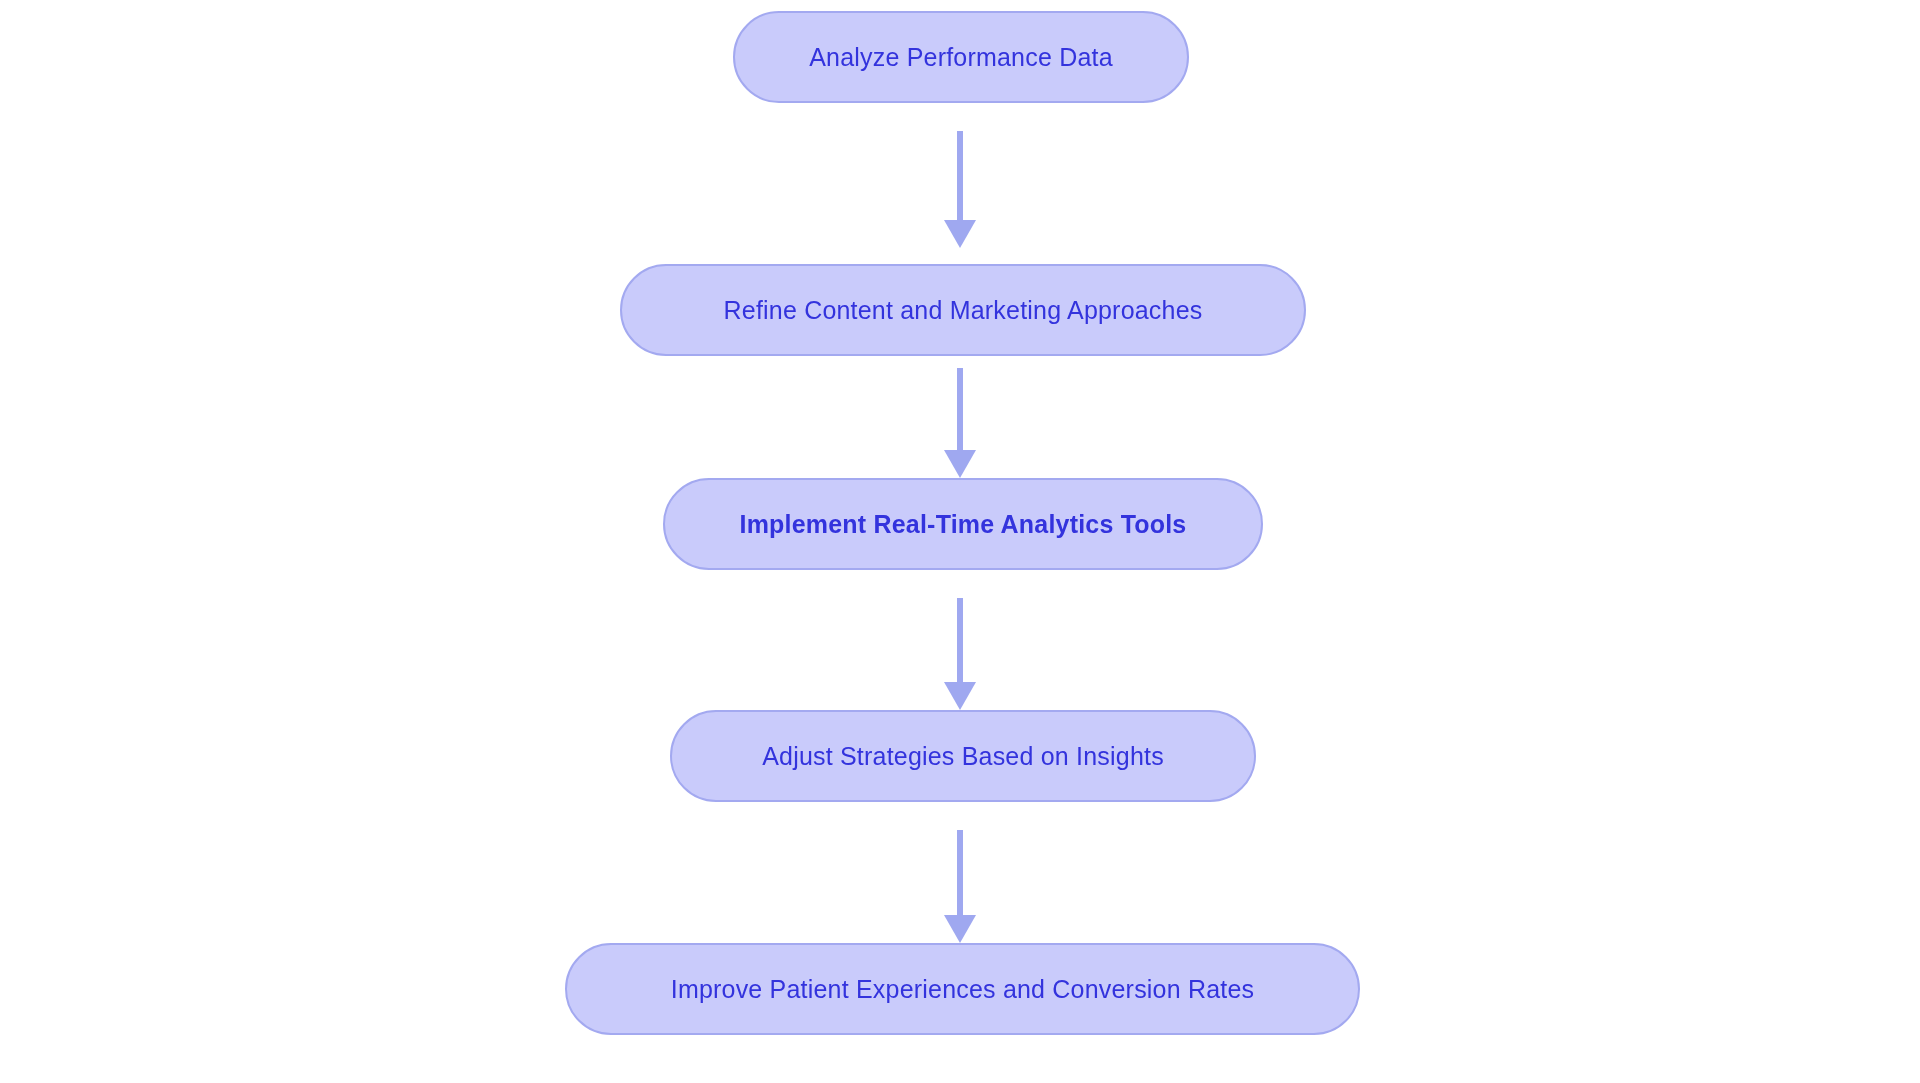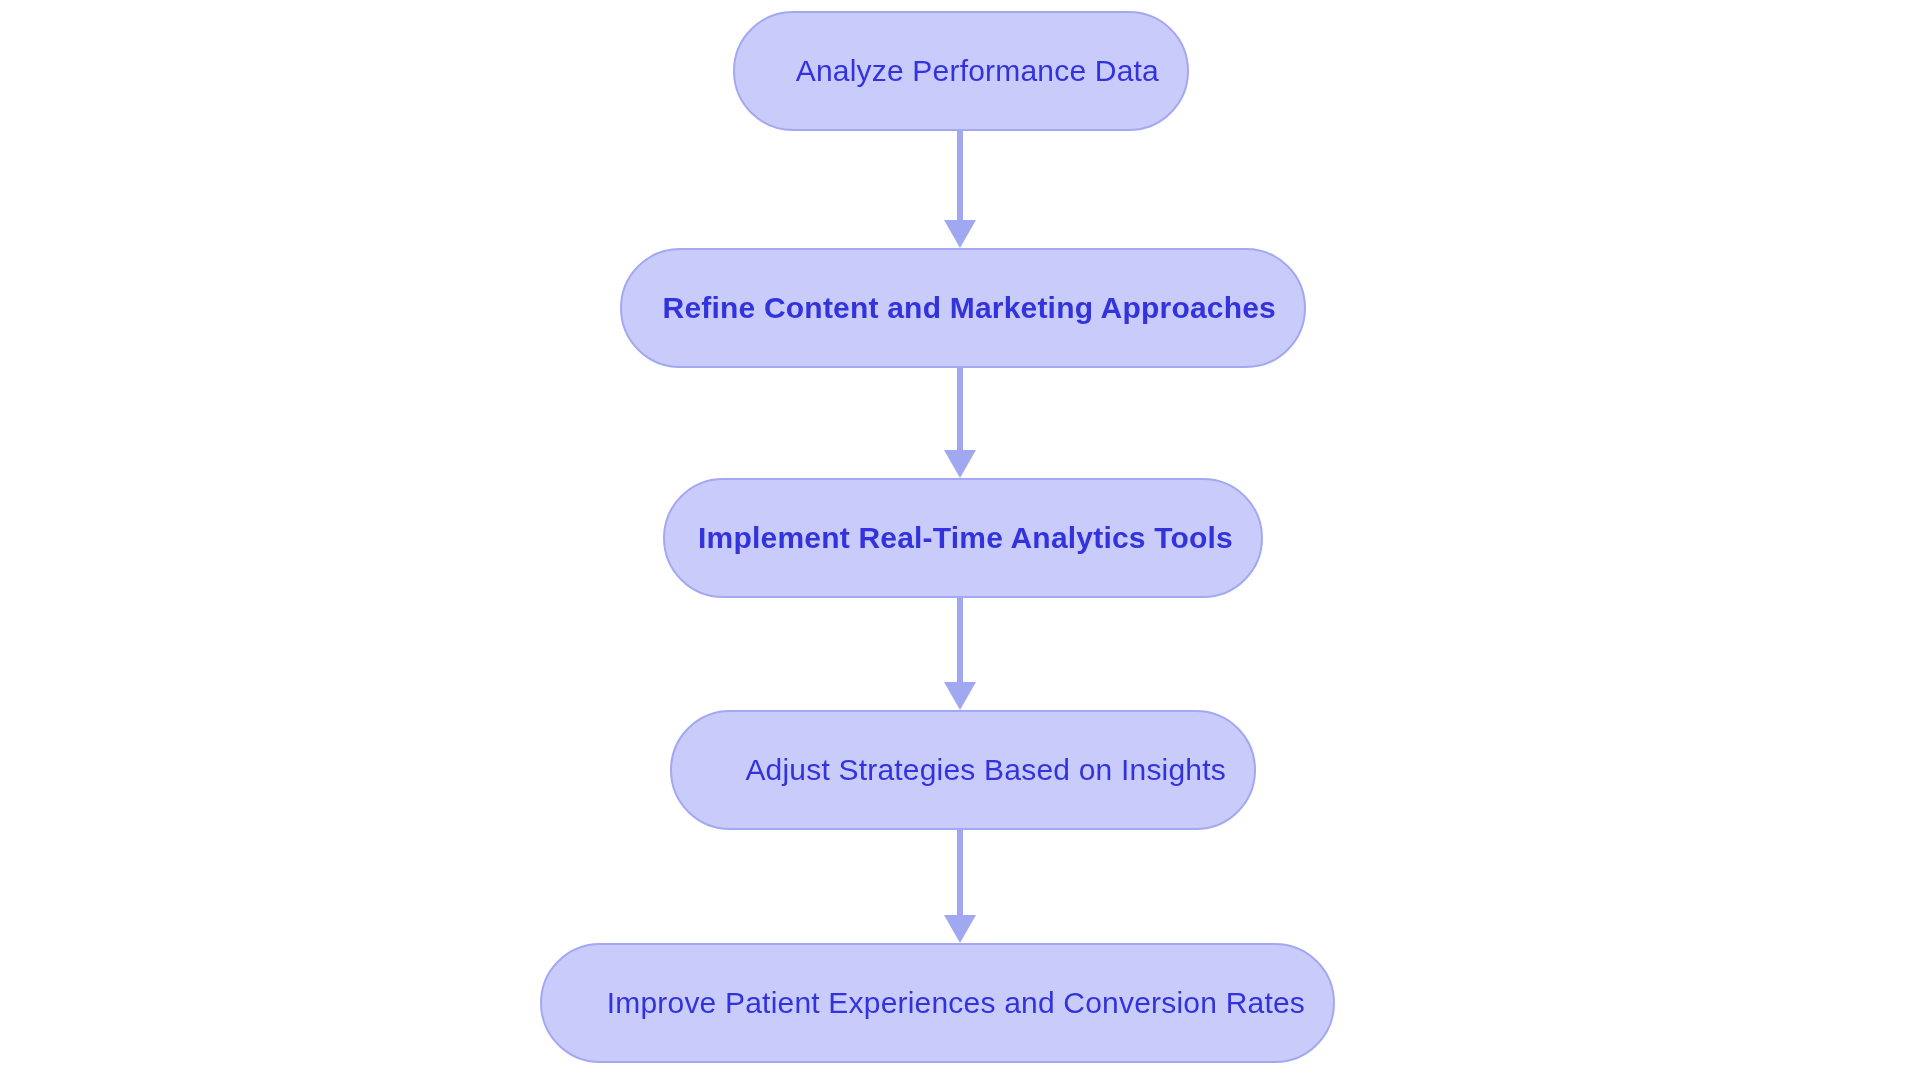--- a/index.html
+++ b/index.html
@@ -20,45 +20,45 @@
     width: 1920px;
     height: 1083px;
     background: #ffffff;
   }
 
   .flow-node {
     position: absolute;
     box-sizing: border-box;
     display: flex;
     align-items: center;
-    justify-content: flex-end;
-    height: 120px;
+    justify-content: center;
+    height: 92px;
     border-radius: 60px;
     background: #c9cbfb;
     border: 2px solid #a3a9f0;
     color: #3333dd;
-    font-size: 30px;
+    font-size: 25px;
     font-weight: 400;
     letter-spacing: 0.2px;
     white-space: nowrap;
     user-select: none;
   }
 
   .flow-node-label {
     display: block;
     line-height: 1;
     padding: 0 28px;
   }
 
   
   .node-1 { left: 733px;  top: 11px;   width: 456px; }
-  .node-2 { left: 620px;  top: 248px;  width: 686px; font-weight: bold; }
+  .node-2 { left: 620px;  top: 264px;  width: 686px; }
   .node-3 { left: 663px;  top: 478px;  width: 600px; font-weight: bold; }
   .node-4 { left: 670px;  top: 710px;  width: 586px; }
-  .node-5 { left: 540px;  top: 943px;  width: 795px; }
+  .node-5 { left: 565px;  top: 943px;  width: 795px; }
 
   
   .flow-connector {
     position: absolute;
     left: 957px;
     width: 6px;
   }
   .flow-connector .conn-line {
     position: absolute;
     left: 0;

